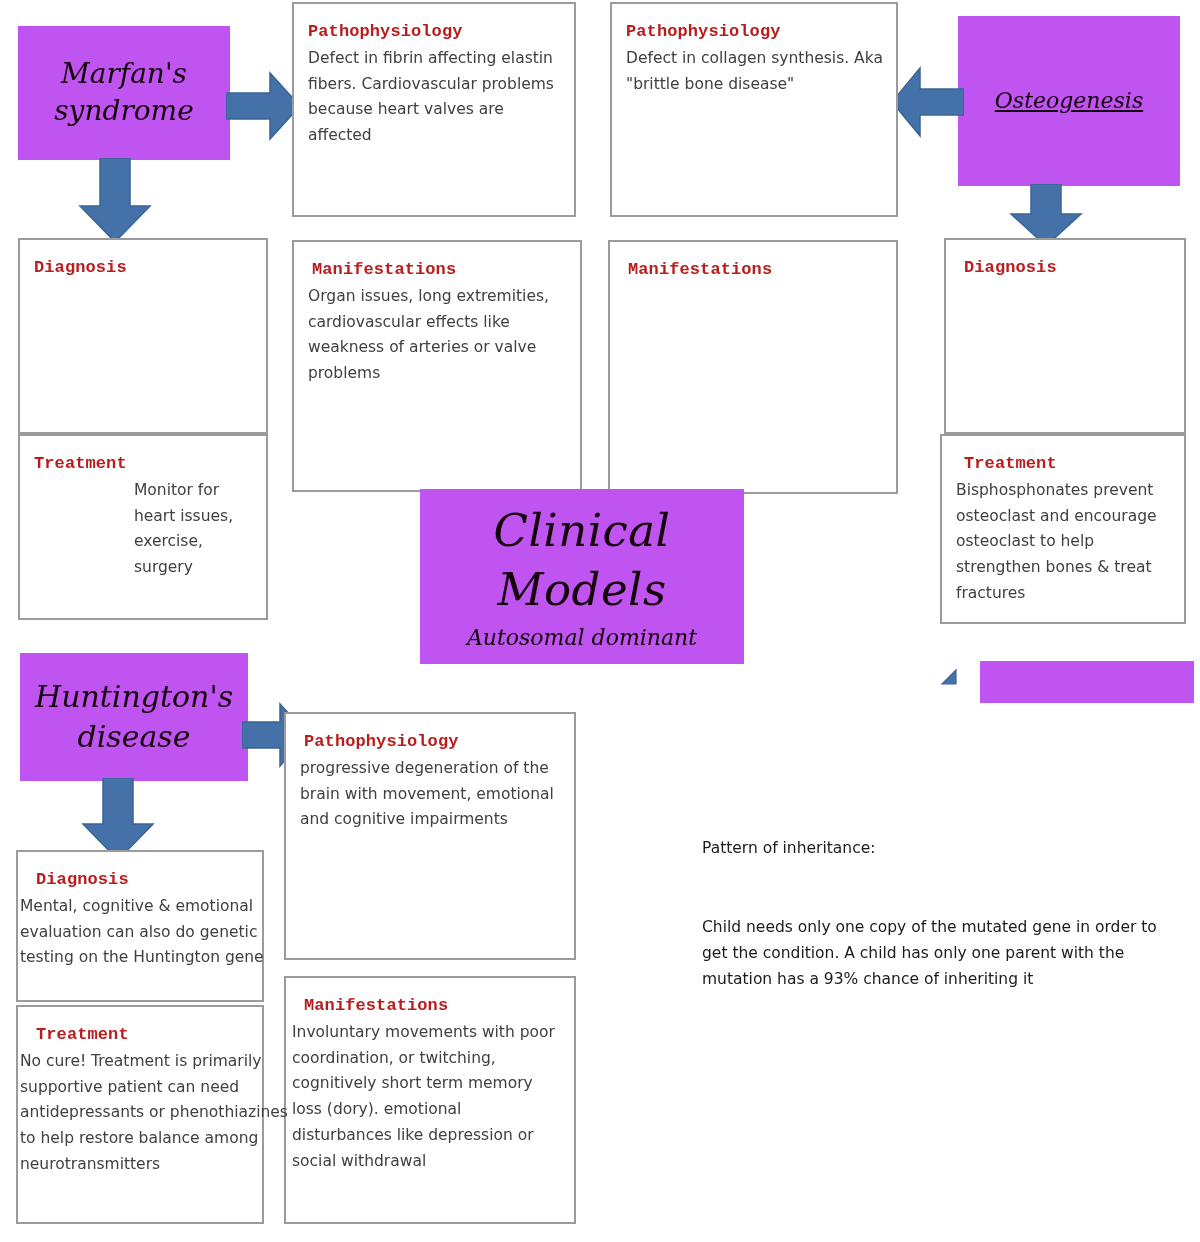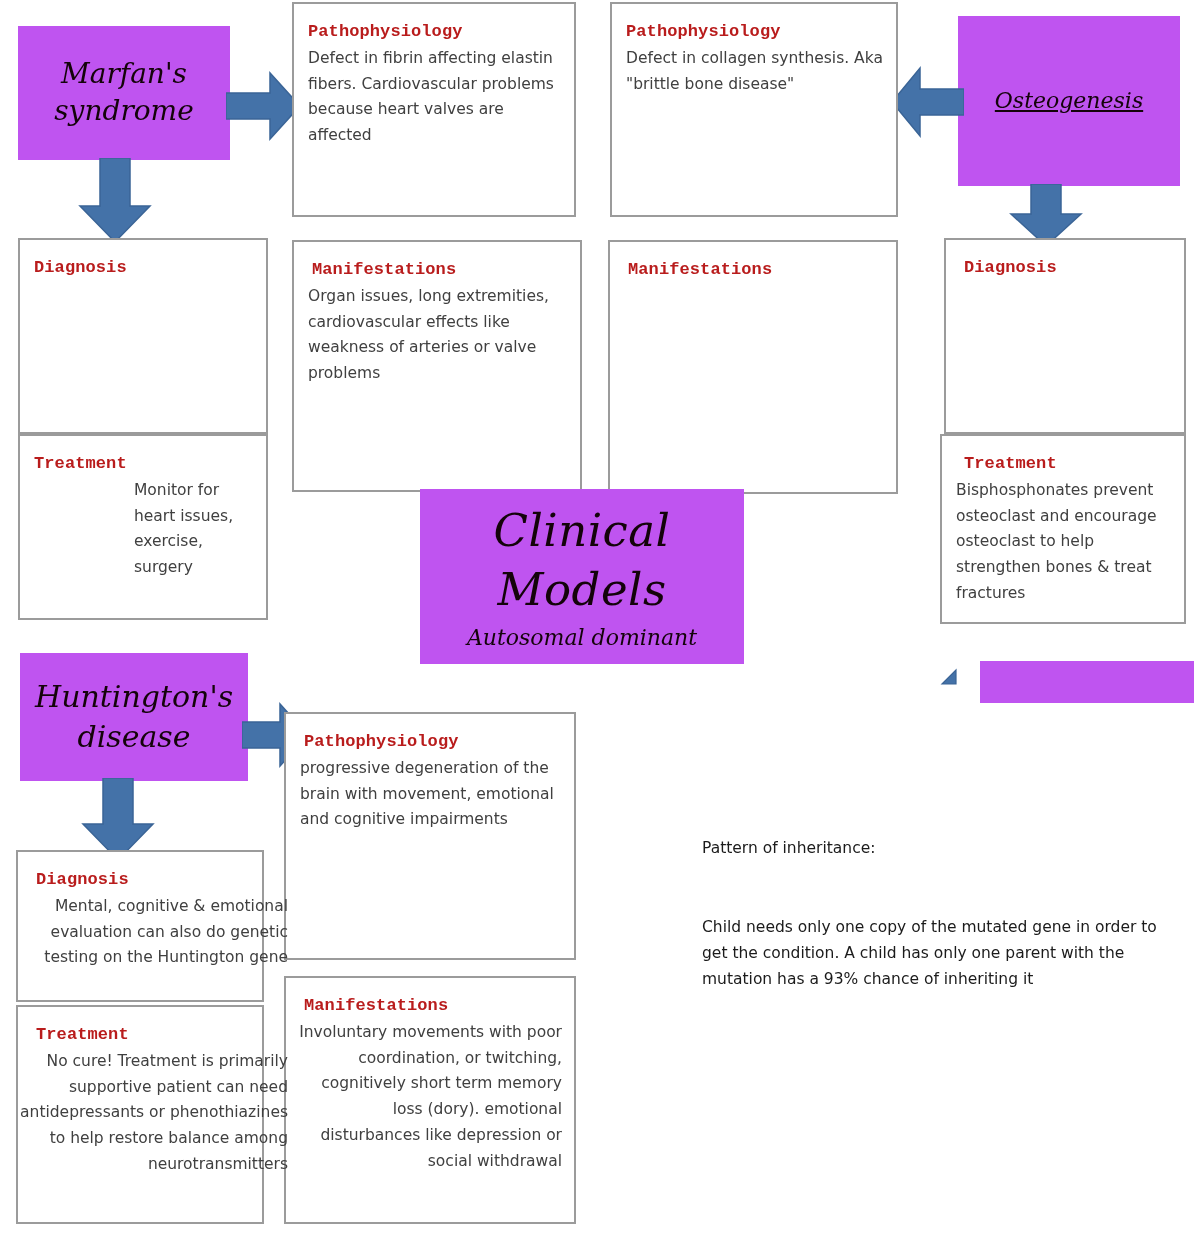--- a/index.html
+++ b/index.html
@@ -51,21 +51,21 @@
   }
   .card-body {
     font-family: "DejaVu Sans", sans-serif;
     font-size: 15.5px;
     color: #404040;
     line-height: 1.66;
     white-space: pre-wrap;
   }
   .body-indent { padding-left: 100px; }
   .body-tight  { line-height: 1.62; }
-  .body-flush  { margin-left: -8px; text-align: right; }
+  .body-flush  { margin-left: -8px; }
 
   
   .free-text {
     position: absolute;
     font-family: "DejaVu Sans", sans-serif;
     font-size: 15.5px;
     color: #1b1b1b;
     line-height: 1.70;
     white-space: pre-wrap;
   }

